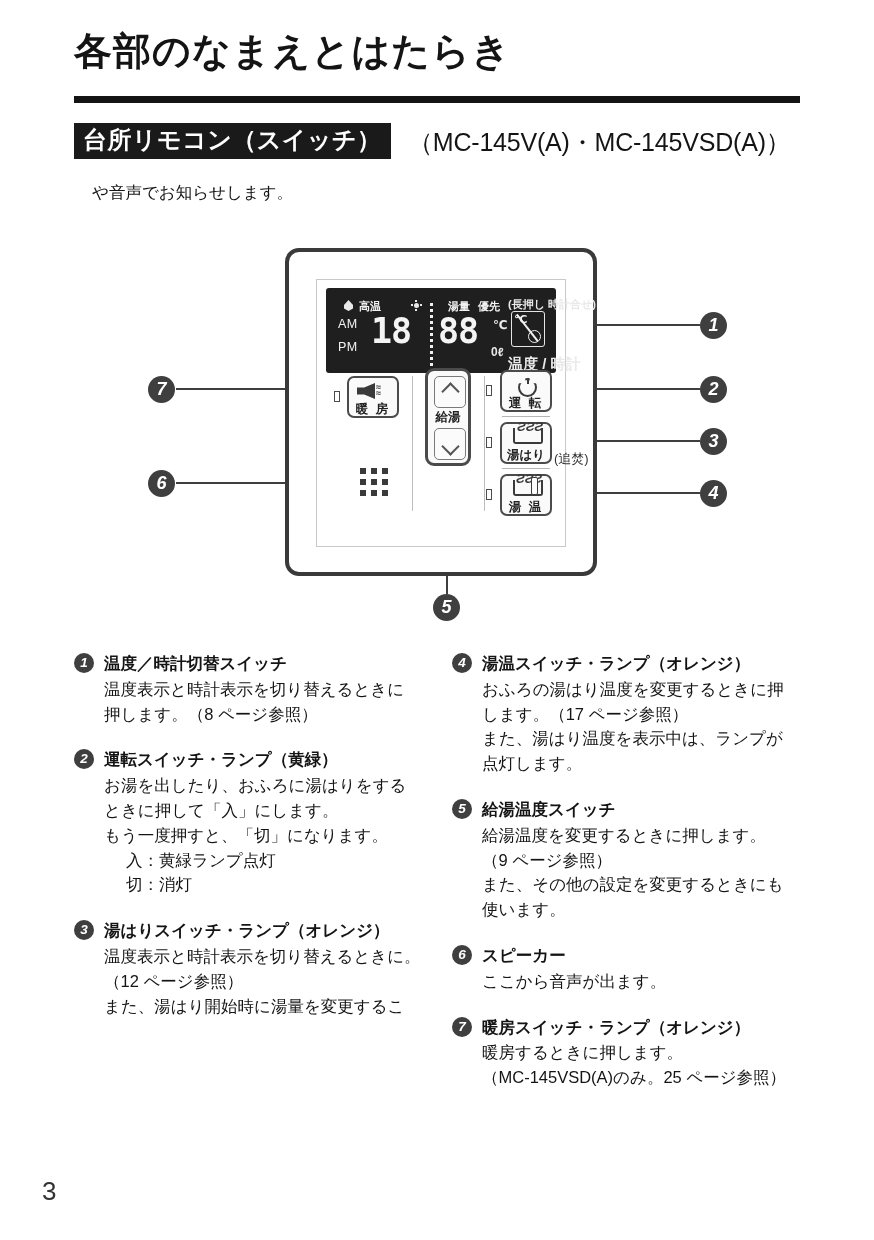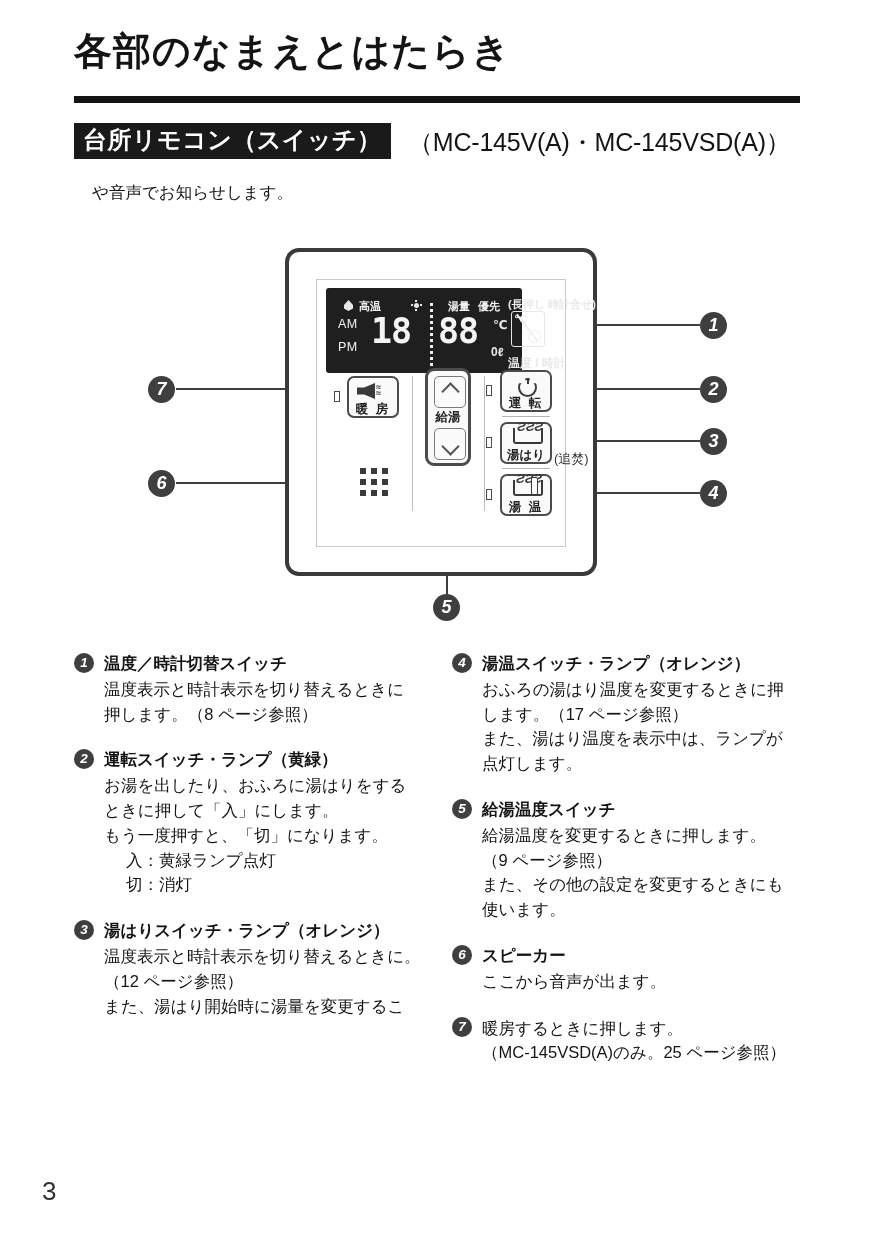--- a/index.html
+++ b/index.html
@@ -100,21 +100,21 @@
     height: 268px;
     border: 1px solid #c9c9c9;
     box-sizing: border-box;
   }
 
   
   #lcd {
     position: absolute;
     left: 326px;
     top: 52px;
-    width: 196px;
+    width: 230px;
     height: 85px;
     background: #201f20;
     border-radius: 3px;
   }
   .lcd-tiny {
     position: absolute;
     color: #e9e9e9;
     font-size: 9px;
     font-weight: 700;
     white-space: nowrap;
@@ -403,21 +403,21 @@
     <div class="lcd-digits" style="left:112px;top:26px;">88</div>
     <div class="lcd-tiny" style="left:167px;top:30px;font-size:12px;">℃</div>
     <div class="lcd-tiny" style="left:165px;top:57px;font-size:12px;">0ℓ</div>
 
     <div class="lcd-tiny" style="left:182px;top:9px;font-size:11px;">(長押し 時計合せ)</div>
     <div id="lcd-tc-key">
       <span class="deg">℃</span>
       <span class="slash"></span>
       <span class="clock"></span>
     </div>
-    <div class="lcd-tiny" style="left:182px;top:67px;font-size:12px;">温度 / 時計</div>
+    <div class="lcd-tiny" style="left:182px;top:67px;font-size:15px;">温度 / 時計</div>
   </div>
 
   <div class="panel-div" style="left:412px;top:140px;height:135px;"></div>
   <div class="panel-div" style="left:484px;top:140px;height:135px;"></div>
 
   <div class="lamp" style="left:334px;top:155px;"></div>
   <div class="btn" id="btn-heat">
     <div id="heat-icon">
       <div class="cone"></div>
       <span class="wave" style="left:19px;top:-1px;">≈</span>
@@ -536,20 +536,21 @@
     </div>
     <div class="item">
       <div class="num">6</div>
       <div class="head">スピーカー</div>
       <div class="body">
         <span>ここから音声が出ます。</span>
       </div>
     </div>
     <div class="item">
       <div class="num">7</div>
+      <div class="head">暖房スイッチ・ランプ（オレンジ）</div>
       <div class="body">
         <span>暖房するときに押します。</span>
         <span>（MC-145VSD(A)のみ。25 ページ参照）</span>
       </div>
     </div>
   </div>
 
 <div id="page-number">3</div>
 
 </body></html>

